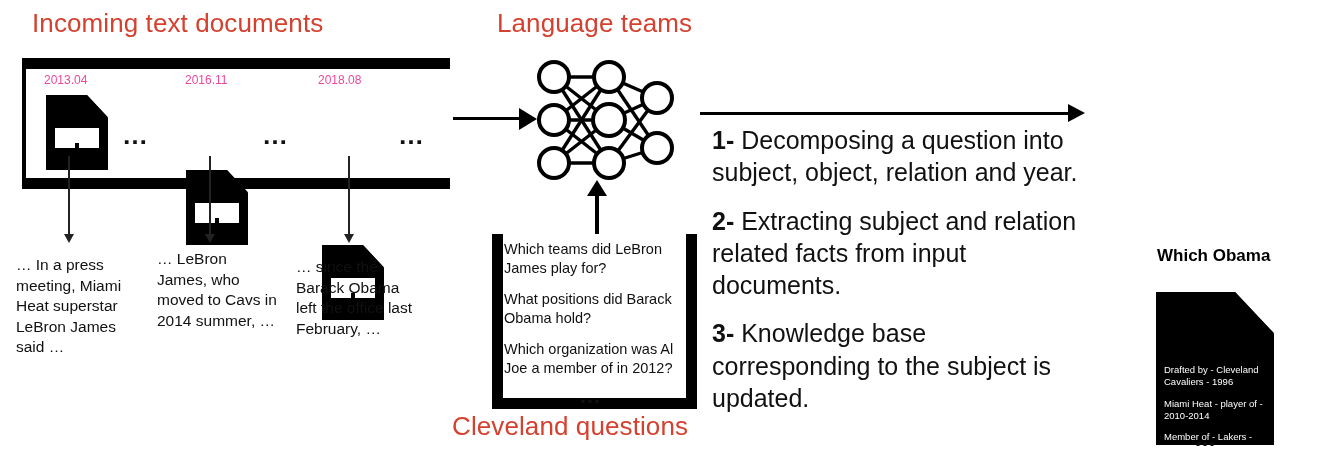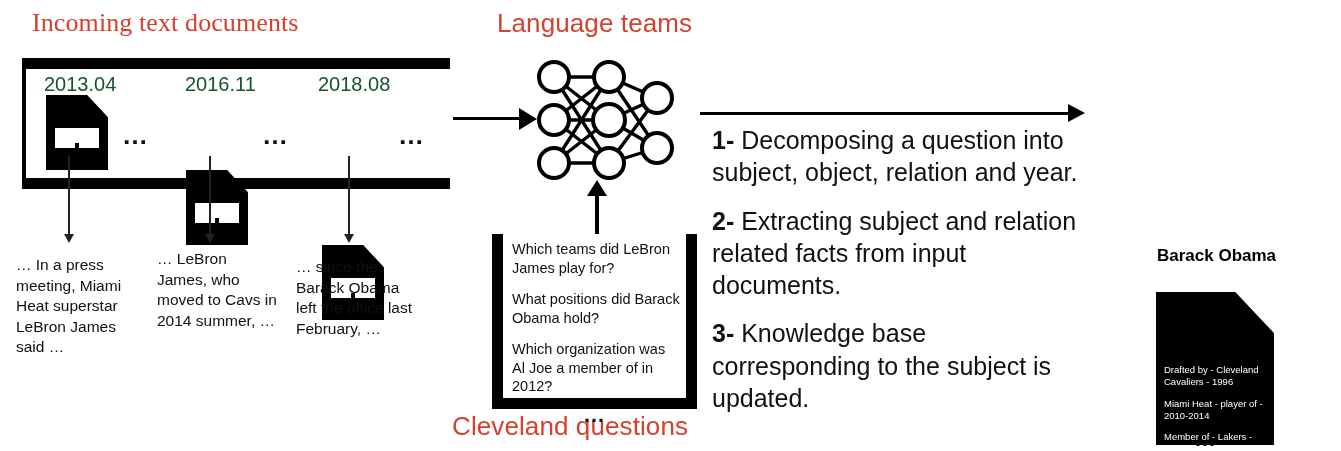--- a/index.html
+++ b/index.html
@@ -33,22 +33,22 @@
   
   #timeline-bar-top, #timeline-bar-bottom {
     background: #000;
     height: 11px;
   }
   #timeline-left-edge {
     background: #000;
     width: 4px;
   }
   .doc-date {
-    font-size: 20px;
-    color: #14532d;
+    font-size: 12px;
+    color: #ec4899;
     white-space: nowrap;
     line-height: 1;
   }
 
   
   .doc-icon { position: relative; }
   .doc-icon .page-body {
     position: absolute;
     inset: 0;
     background: #000;
@@ -194,21 +194,21 @@
     font-weight: 700;
     color: #111;
     line-height: 1;
   }
 </style>
 </head>
 <body>
 
 <div id="canvas">
 
-  <div class="abs heading" style="left:32px; top:10px;font-family:Liberation Serif, serif;">Incoming text documents</div>
+  <div class="abs heading" style="left:32px; top:10px;">Incoming text documents</div>
 
   <div class="abs heading" style="left:497px; top:10px;">Language teams</div>
 
 
   <div class="abs heading" style="left:452px; top:413px;">Cleveland questions</div>
 
   <div class="abs" id="timeline-bar-top" style="left:22px; top:58px; width:428px;"></div>
   <div class="abs" id="timeline-bar-bottom" style="left:22px; top:178px; width:428px;"></div>
   <div class="abs" id="timeline-left-edge" style="left:22px; top:58px; height:131px;"></div>
 
@@ -307,21 +307,21 @@
       <circle cx="127" cy="40" r="15"></circle>
       <circle cx="127" cy="90" r="15"></circle>
     </g>
   </svg>
 
   <div class="abs arrow-shaft" style="left:595px; top:193px; width:4px; height:45px;"></div>
   <div class="abs" style="left:587px; top:180px; width:0; height:0;
        border-left:10px solid transparent; border-right:10px solid transparent; border-bottom:16px solid #000;"></div>
 
   <div class="abs" id="questions-box" style="left:492px; top:234px; width:205px; height:175px;">
-    <div style="padding:6px 6px 0 9px;">
+    <div style="padding:6px 6px 0 1px;">
       <div class="question">Which teams did LeBron James play for?</div>
       <div class="question">What positions did Barack Obama hold?</div>
       <div class="question">Which organization was Al Joe a member of in 2012?</div>
       <div id="questions-dots">…</div>
     </div>
   </div>
 
   <div class="abs arrow-shaft" style="left:700px; top:112px; width:372px; height:3px;"></div>
   <div class="abs" style="left:1068px; top:104px; width:0; height:0;
        border-top:9px solid transparent; border-bottom:9px solid transparent; border-left:17px solid #000;"></div>
@@ -341,17 +341,17 @@
   <div class="abs kb-card" style="left:1156px; top:67px; width:118px; height:153px;">
     <div class="card-body"></div>
     <div class="card-fold"></div>
     <div class="card-text">
       <div class="kb-fact">Drafted by - Cleveland Cavaliers - 1996</div>
       <div class="kb-fact">Miami Heat - player of - 2010-2014</div>
       <div class="kb-fact">Member of - Lakers - 2018</div>
     </div>
   </div>
 
-  <div class="abs kb-title" style="left:1157px; top:247px;">Barack Obama</div>
+  <div class="abs kb-title" style="left:1157px; top:247px;">Which Obama</div>
 
   <div class="abs" id="kb-bottom-dots" style="left:1194px; top:428px;">…</div>
 
 </div>
 
 </body></html>

